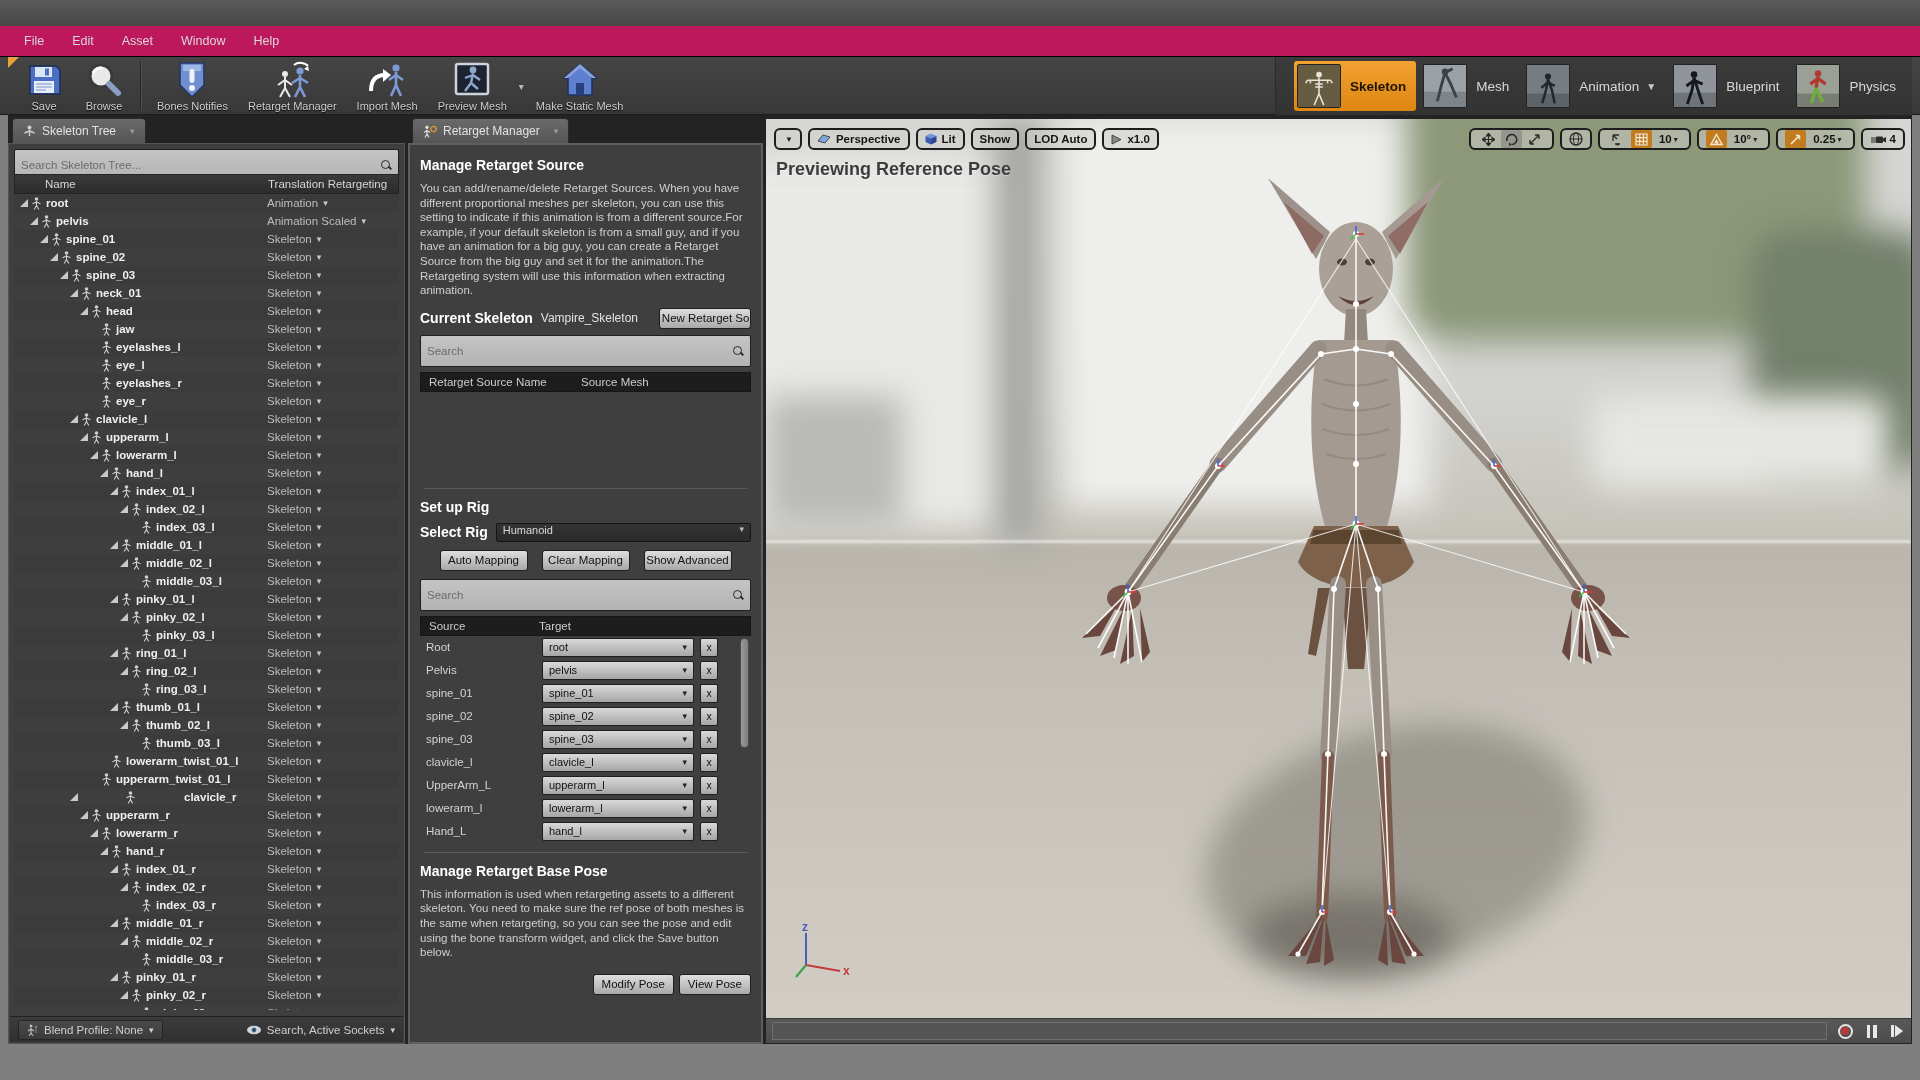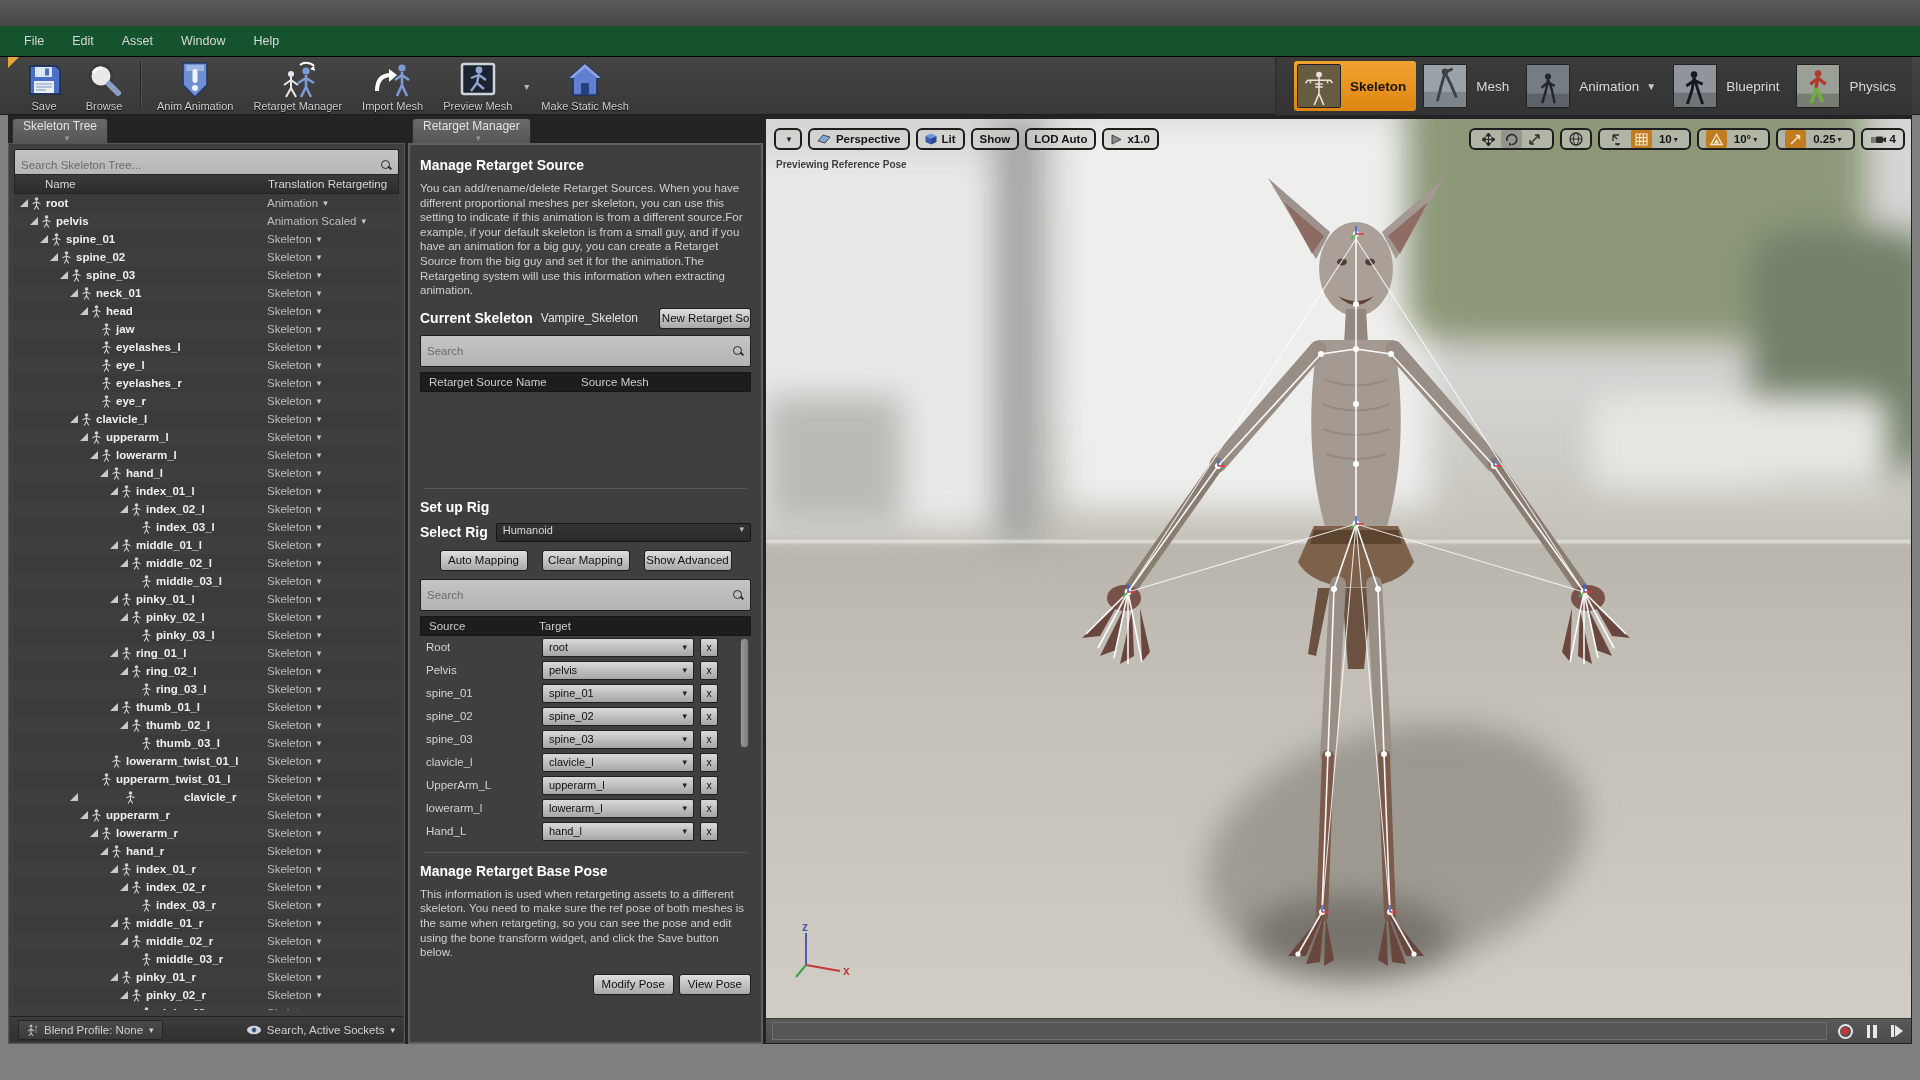--- a/index.html
+++ b/index.html
@@ -2,21 +2,21 @@
 <html><head>
 <meta charset="utf-8">
 <style>
   * { margin:0; padding:0; box-sizing:border-box; }
   html,body { width:1920px; height:1080px; overflow:hidden; }
   body { background:#7f7f7f; font-family:"Liberation Sans","DejaVu Sans",sans-serif; -webkit-font-smoothing:antialiased; }
   .abs { position:absolute; }
 
   
   #titlebar { position:absolute; left:0; top:0; width:1920px; height:26px; background:linear-gradient(#5a5a5a,#474747); }
-  #menubar { position:absolute; left:0; top:26px; width:1920px; height:31px; background:#14532d; border-bottom:1px solid #000; display:flex; align-items:center; padding-left:10px; }
+  #menubar { position:absolute; left:0; top:26px; width:1920px; height:31px; background:#be185d; border-bottom:1px solid #000; display:flex; align-items:center; padding-left:10px; }
   .menu-item { color:#d9d9d9; font-size:12.5px; padding:0 14px; height:100%; display:flex; align-items:center; cursor:default; }
   #toolbar { position:absolute; left:0; top:57px; width:1920px; height:58px; background:linear-gradient(#454545,#383838); border-bottom:1px solid #1c1c1c; }
   #toolbar-wedge { position:absolute; left:8px; top:0; width:0; height:0; border-left:11px solid #e8a33d; border-bottom:11px solid transparent; }
   #toolbar-btns { position:absolute; left:14px; top:2px; display:flex; align-items:flex-start; }
   .tb-btn { display:flex; flex-direction:column; align-items:center; padding:1px 10px; cursor:default; }
   .tb-icon { width:40px; height:40px; display:flex; align-items:center; justify-content:center; }
   .tb-label { color:#cfcfcf; font-size:11px; margin-top:0px; white-space:nowrap; text-shadow:0 1px 1px #000; }
   .tb-sep { width:1px; height:48px; background:#262626; margin:2px 6px 0 6px; box-shadow:1px 0 0 #4f4f4f; }
   .tb-caret { color:#bbb; font-size:10px; align-self:center; margin:0 2px; }
 
@@ -32,21 +32,21 @@
   .thumb-mesh { background:linear-gradient(#b8bcc0,#7e8287); }
   .thumb-animation { background:linear-gradient(#9aa0a6,#5c6166); }
   .thumb-blueprint { background:linear-gradient(#aeb3b8,#6d7175); }
   .thumb-physics { background:linear-gradient(#b3b8ae,#767b70); }
   .mode-thumb svg { width:100%; height:100%; }
 
   
   #workspace { position:absolute; left:8px; top:115px; width:1904px; height:929px; background:#232323; }
 
   
-  .panel-tab { position:absolute; top:3px; height:25px; background:linear-gradient(#6a6a6a,#555); border:1px solid #2a2a2a; border-bottom:none; border-radius:4px 4px 0 0; display:flex; align-items:center; padding:0 10px; color:#e2e2e2; font-size:12px;flex-direction:column; }
+  .panel-tab { position:absolute; top:3px; height:25px; background:linear-gradient(#6a6a6a,#555); border:1px solid #2a2a2a; border-bottom:none; border-radius:4px 4px 0 0; display:flex; align-items:center; padding:0 10px; color:#e2e2e2; font-size:12px; }
   .panel-tab .tabcaret { margin-left:14px; color:#9a9a9a; font-size:9px; }
   .panel-body { position:absolute; top:28px; bottom:0; background:#3f3f3f; border:1px solid #555; }
 
   
   #left-panel { position:absolute; left:0; top:0; width:397px; height:929px; }
   #left-body { left:0; width:397px; }
   .searchbox { background:linear-gradient(#c4c4c4,#b3b3b3); border:1px solid #1f1f1f; border-radius:2px; height:32px; display:flex; align-items:center; padding:0 6px; }
   .searchbox .ph { color:#6b6b6b; font-size:11.5px; flex:1; }
   .mag { width:12px; height:12px; position:relative; flex:none; }
   .mag::before { content:""; position:absolute; left:1px; top:1px; width:7px; height:7px; border:1.8px solid #2b2b2b; border-radius:50%; }
@@ -103,21 +103,21 @@
   .stepf i.bar { width:3px; height:12px; background:#e8e8e8; }
   .stepf i.tri { width:0; height:0; border-left:8px solid #e8e8e8; border-top:6px solid transparent; border-bottom:6px solid transparent; }
 
   .pill { height:22px; background:rgba(205,205,203,0.55); border:2px solid #1d1d1d; border-radius:6px; display:flex; align-items:center; padding:0 7px; color:#151515; font-weight:bold; font-size:11.5px; gap:5px; white-space:nowrap; }
   #vp-toolbar-l { position:absolute; left:8px; top:9px; display:flex; gap:6px; }
   #vp-toolbar-r { position:absolute; right:6px; top:9px; display:flex; gap:6px; }
   .pill .seg { display:flex; align-items:center; justify-content:center; height:18px; padding:0 4px; border-radius:2px; }
   .seg.on { background:#c07c1e; }
   .pill .tinycaret { font-size:8px; margin-left:2px; color:#222; }
 
-  #vp-previewing { position:absolute; left:10px; top:40px; color:#3c3c3c; font-weight:bold; font-size:10px; text-shadow:0 1px 0 rgba(255,255,255,.35); }
+  #vp-previewing { position:absolute; left:10px; top:40px; color:#3c3c3c; font-weight:bold; font-size:18px; text-shadow:0 1px 0 rgba(255,255,255,.35); }
   #vp-stats { position:absolute; left:10px; top:62px; color:#3a3a3a; font-weight:bold; font-size:12.5px; line-height:17.5px; text-shadow:0 1px 0 rgba(255,255,255,.3); }
   #vp-axis { position:absolute; left:22px; bottom:60px; }
 
   svg { display:block; }
 </style>
 </head>
 <body>
 
 <div id="titlebar"></div>
 <div id="menubar">
@@ -155,21 +155,21 @@
       <div class="tb-sep"></div>
       <div class="tb-btn">
         <div class="tb-icon">
           <svg width="34" height="38" viewBox="0 0 34 38">
             <path d="M5,2 h24 v22 l-12,12 l-12,-12 Z" fill="#6f8fd1" stroke="#223763" stroke-width="1.6"></path>
             <path d="M8,4 h18 v6 h-18 Z" fill="#a9c0ea" opacity=".8"></path>
             <rect x="14.5" y="8" width="5" height="14" rx="2.4" fill="#eef3fb"></rect>
             <circle cx="17" cy="27" r="3" fill="#eef3fb"></circle>
           </svg>
         </div>
-        <div class="tb-label">Anim Animation</div>
+        <div class="tb-label">Bones Notifies</div>
       </div>
       <div class="tb-btn">
         <div class="tb-icon">
           <svg width="40" height="38" viewBox="0 0 40 38">
             <circle cx="13" cy="13" r="3" fill="#e8e8e8"></circle>
             <path d="M13,16 L13,27 M13,19 L6,24 M13,19 L20,24 M13,27 L8,36 M13,27 L18,36" stroke="#e8e8e8" stroke-width="2" fill="none"></path>
             <circle cx="28" cy="10" r="3.6" fill="#7d9ad6"></circle>
             <path d="M28,14 L28,26 M28,17 L20,22 M28,17 L36,22 M28,26 L23,36 M28,26 L33,36" stroke="#7d9ad6" stroke-width="2.6" fill="none"></path>
             <path d="M22,4 a9,7 0 0 1 14,1" stroke="#fff" stroke-width="2" fill="none"></path>
             <path d="M36,5 L37,10 L32,8 Z" fill="#fff"></path>

